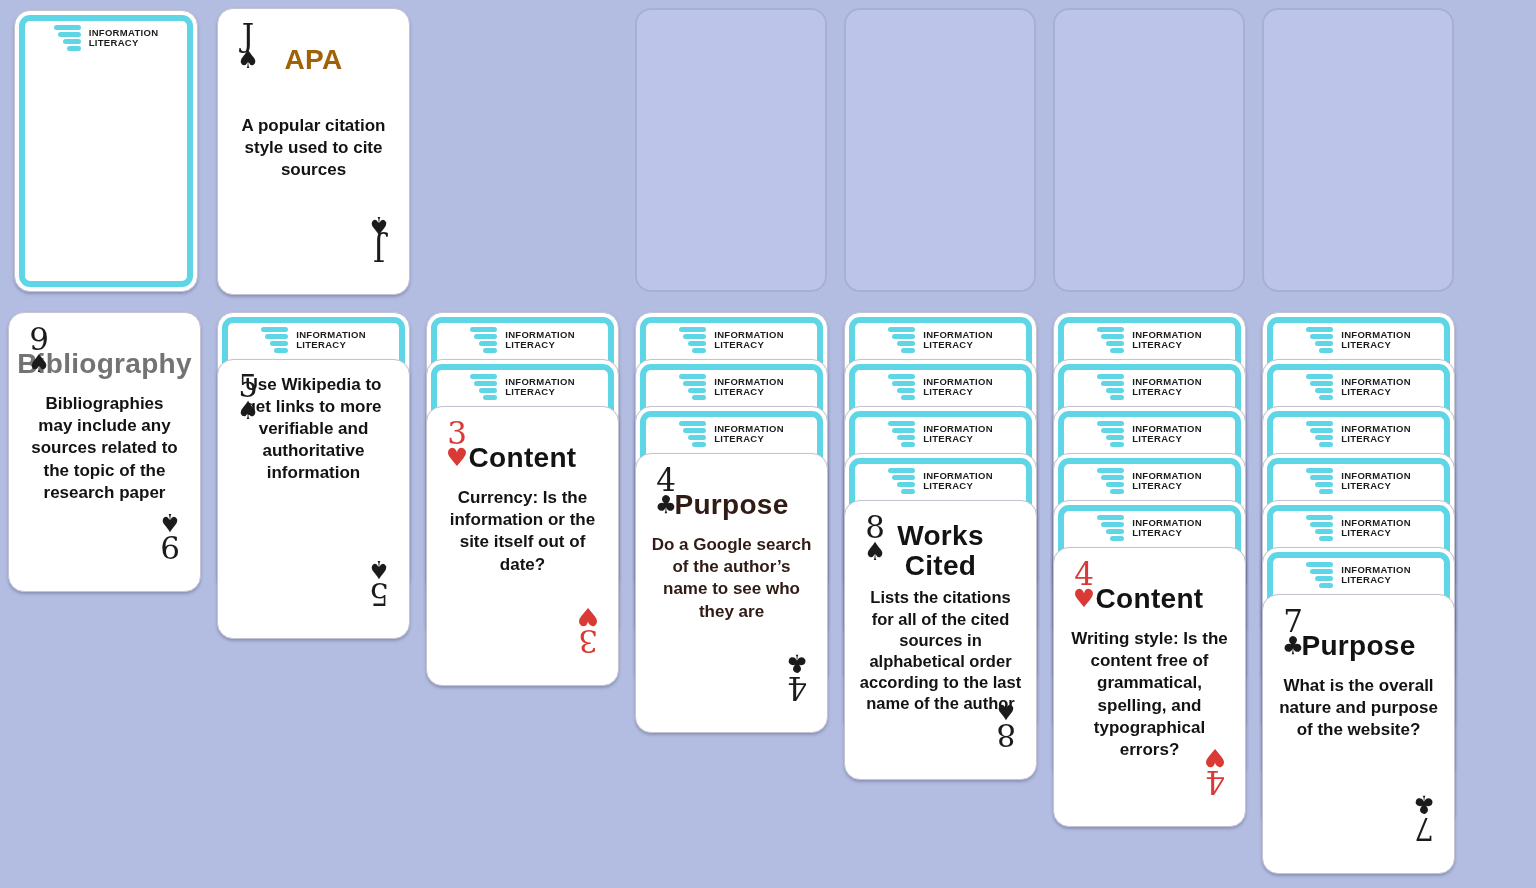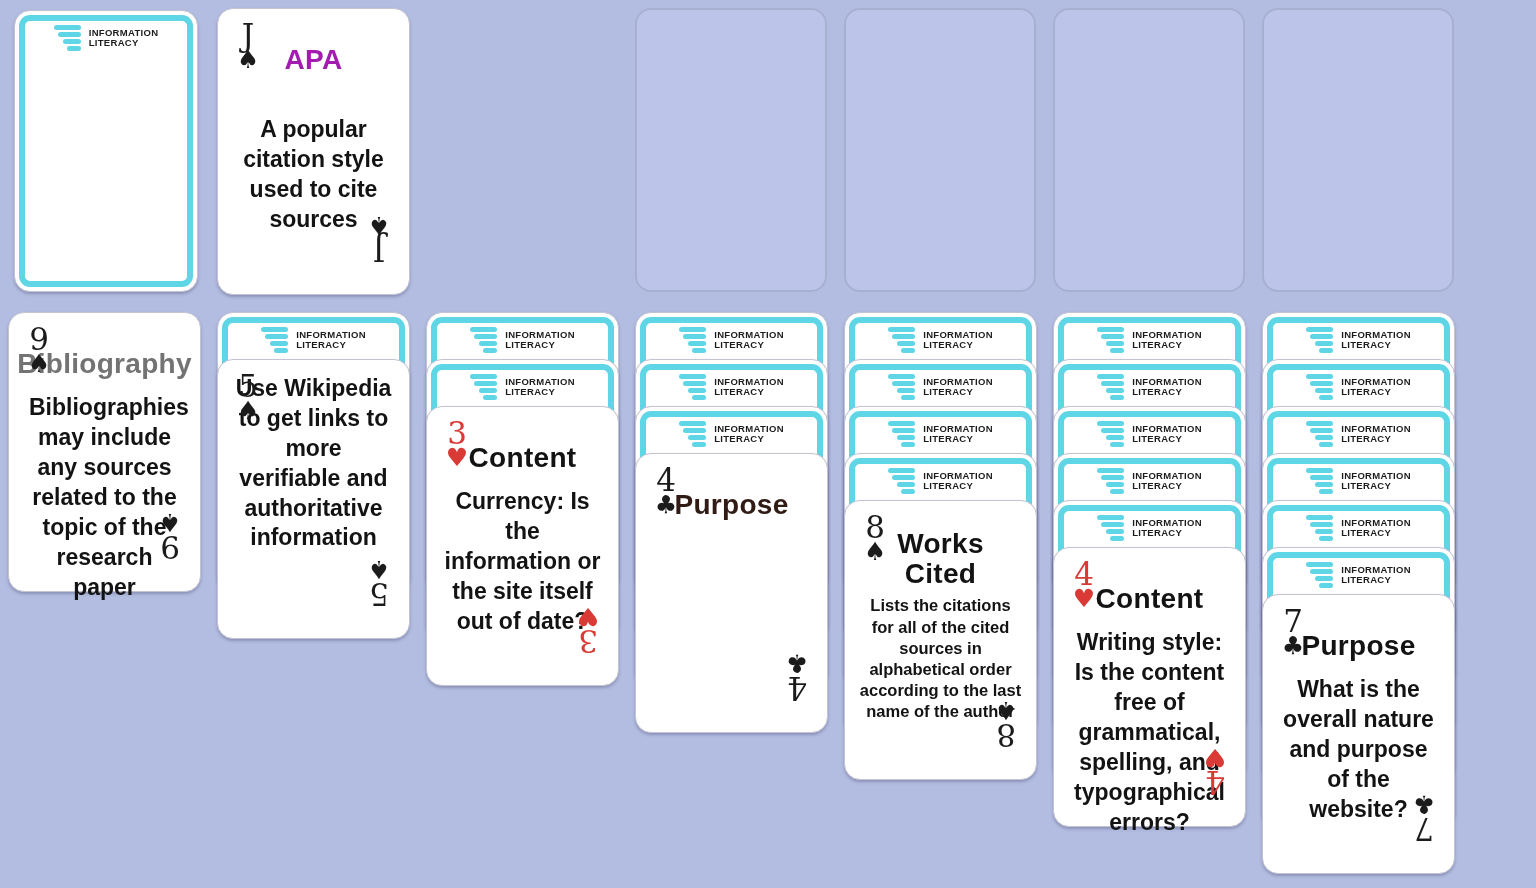--- a/index.html
+++ b/index.html
@@ -31,24 +31,24 @@
   .logo-bars i:nth-child(4){width:14px;}
   .logo-text{font-weight:800;font-size:9.5px;line-height:1.08;letter-spacing:.3px;color:#1c1c1c;}
 
   
   .corner{position:absolute;width:36px;text-align:center;}
   .corner .rank{font-family:"DejaVu Serif",serif;font-size:31px;line-height:.95;}
   .corner .suit{font-family:"DejaVu Sans",sans-serif;font-size:25px;line-height:.9;margin-top:-1px;}
   .corner.top{left:12px;top:12px;}
   .corner.bot{right:12px;bottom:30px;transform:rotate(180deg);}
   .card-title{margin-top:36px;text-align:center;font-weight:800;font-size:28px;line-height:1.08;letter-spacing:.3px;}
-  .card-body{margin:14px 14px 0;text-align:center;font-weight:700;font-size:23px;line-height:1.3;}
+  .card-body{margin:14px 14px 0;text-align:center;font-weight:700;font-size:17px;line-height:1.3;}
   .waste .card-body{margin-top:40px;}
   .col1-card .card-body{margin-left:20px;margin-right:20px;}
-  .tall-title .card-title{margin-top:28px;padding:0 28px;}
+  .tall-title .card-title{margin-top:20px;padding:0 28px;}
   .small-body .card-body{font-size:16.5px;line-height:1.28;margin-top:6px;}
 
   
   .slot{
     position:absolute;width:192px;height:284px;border-radius:16px;
     background:var(--slot-fill);border:2px solid var(--slot-border);
   }
 
   .tcol{position:absolute;top:312px;width:193px;}
   .tcol .card{left:0;}
@@ -72,21 +72,21 @@
         <div>LITERACY</div>
       </div>
     </div>
   </div>
 
   <div class="card waste" style="left:217px;top:8px;height:287px;">
     <div class="corner top" style="color: rgb(27, 27, 27);">
       <div class="rank">J</div>
       <div class="suit">♠</div>
     </div>
-    <div class="card-title" style="color: #a21caf;">APA</div>
+    <div class="card-title" style="color: #a16207;">APA</div>
     <div class="card-body" style="color: rgb(19, 19, 19);">A popular citation style used to cite sources</div>
     <div class="corner bot" style="color: rgb(27, 27, 27);">
       <div class="rank">J</div>
       <div class="suit">♠</div>
     </div>
   </div>
 
   <div class="slot" style="left:635px;top:8px;"></div>
   <div class="slot" style="left:844px;top:8px;"></div>
   <div class="slot" style="left:1053px;top:8px;"></div>
@@ -226,20 +226,21 @@
             <div>LITERACY</div>
           </div>
       </div>
     </div>
     <div class="card" style="top:141px;">
       <div class="corner top" style="color: rgb(27, 27, 27);">
         <div class="rank">4</div>
         <div class="suit">♣</div>
       </div>
       <div class="card-title" style="color: rgb(48, 27, 21);">Purpose</div>
+      <div class="card-body" style="color: rgb(48, 27, 21);">Do a Google search of the author’s name to see who they are</div>
       <div class="corner bot" style="color: rgb(27, 27, 27);">
         <div class="rank">4</div>
         <div class="suit">♣</div>
       </div>
     </div>
   </div>
 
   <div class="tcol" style="left:844px;">
     <div class="card" style="top:0;">
       <div class="back-frame"></div>

